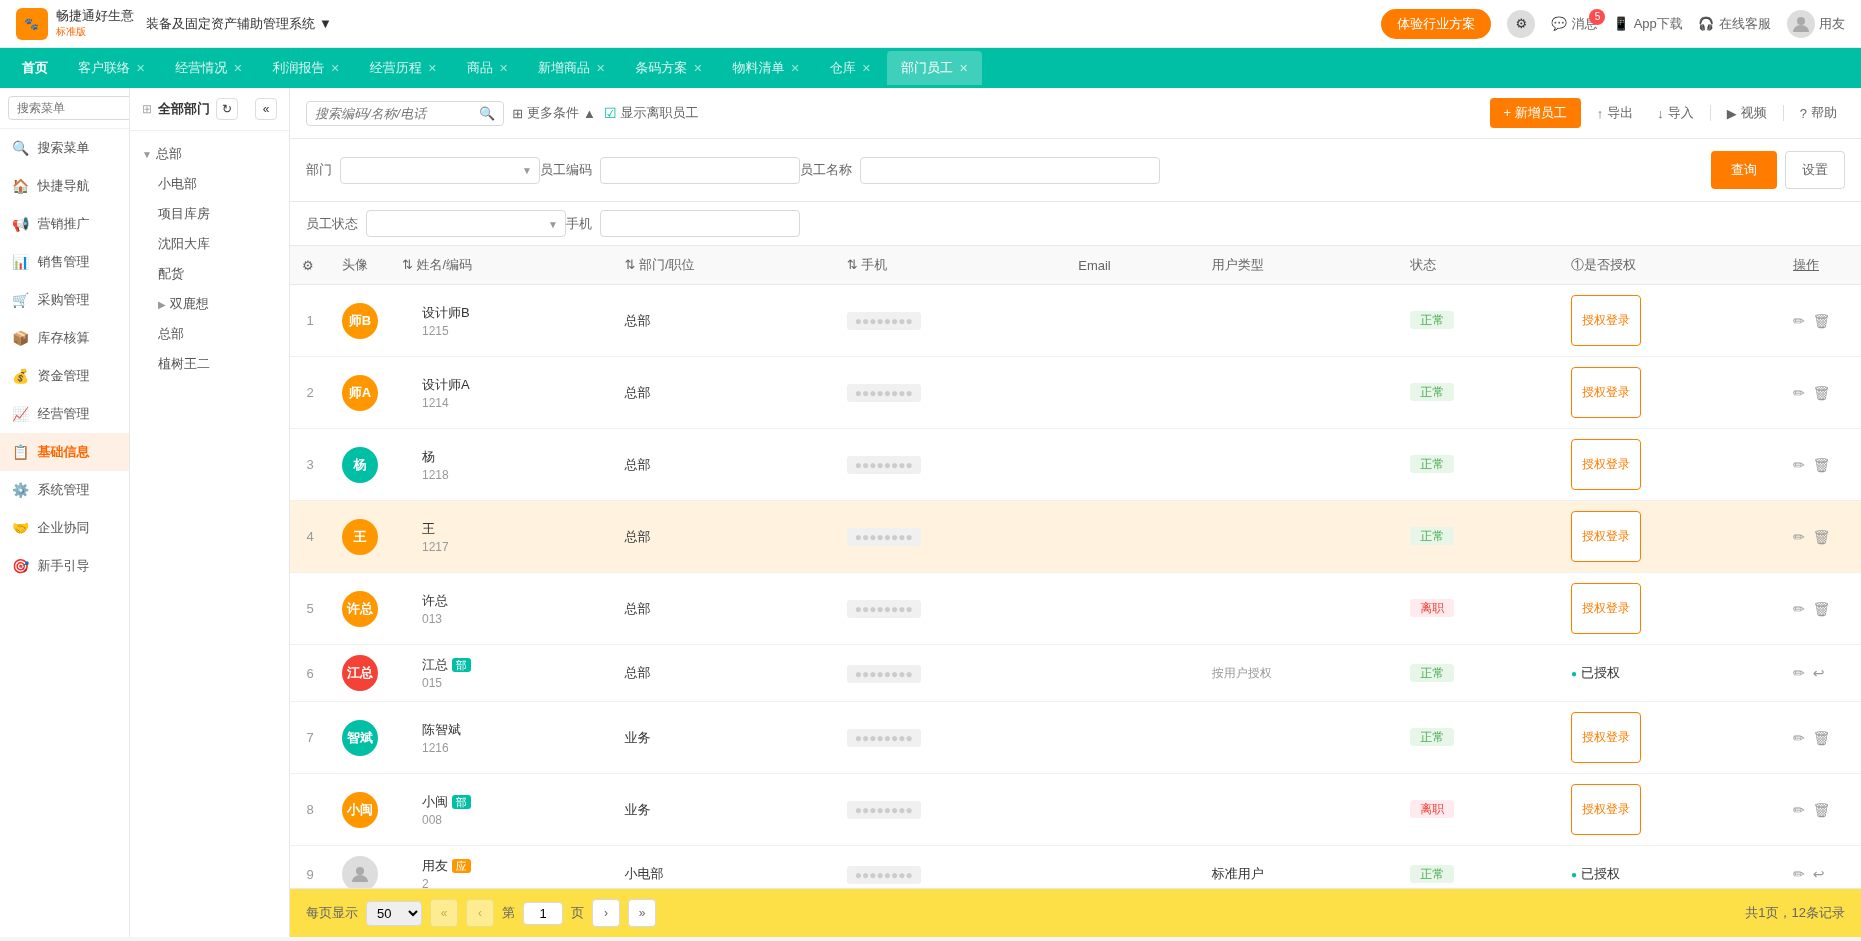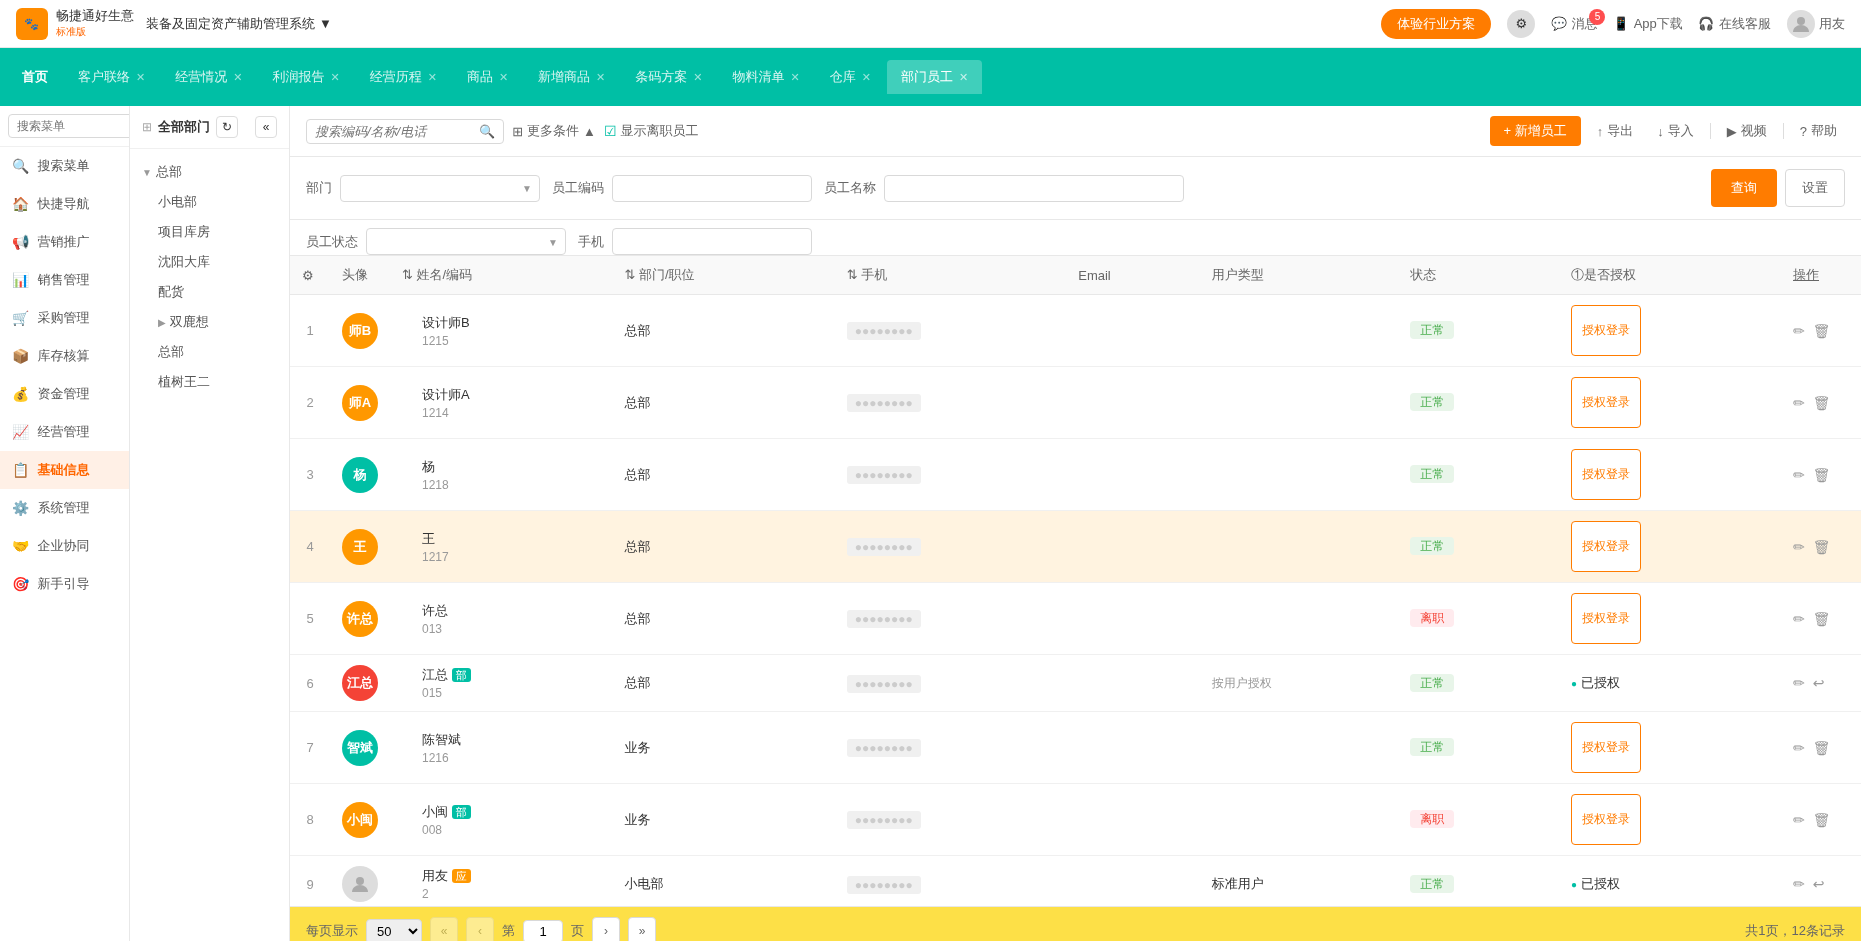--- a/index.html
+++ b/index.html
@@ -87,21 +87,21 @@
       border-radius: 50%;
       background: #ddd;
       display: flex;
       align-items: center;
       justify-content: center;
       overflow: hidden;
     }
 
     
     .nav-tabs {
-      height: 58px;
+      height: 40px;
       background: #00bfa5;
       display: flex;
       align-items: center;
       padding: 0 8px;
       gap: 2px;
       overflow-x: auto;
     }
     .nav-tab {
       display: flex;
       align-items: center;
@@ -298,21 +298,20 @@
       padding: 4px 8px;
     }
     .divider-v { width: 1px; height: 16px; background: #ddd; }
 
     
     .filter-row {
       background: #fff;
       padding: 12px 16px;
       display: flex;
       flex-wrap: wrap;
-      gap: 12px;
       border-bottom: 1px solid #e8e8e8;
     }
     .filter-item {
       display: flex;
       align-items: center;
       gap: 8px;
     }
     .filter-label { color: #666; font-size: 13px; white-space: nowrap; }
     .filter-select {
       border: 1px solid #d9d9d9;
@@ -753,21 +752,21 @@
         </div>
         <div class="filter-item">
           <span class="filter-label">员工名称</span>
           <input class="filter-input" type="text" style="width: 300px;">
         </div>
         <div class="filter-btns">
           <button class="query-btn">查询</button>
           <button class="settings-btn">设置</button>
         </div>
       </div>
-      <div class="filter-row" style="padding-top:8px;padding-bottom:0;">
+      <div class="filter-row" style="padding-top:8px;padding-bottom:8px;">
         <div class="filter-item">
           <span class="filter-label">员工状态</span>
           <div class="select-wrapper">
             <select class="filter-select">
               <option value=""></option>
             </select>
           </div>
         </div>
         <div class="filter-item">
           <span class="filter-label">手机</span>

